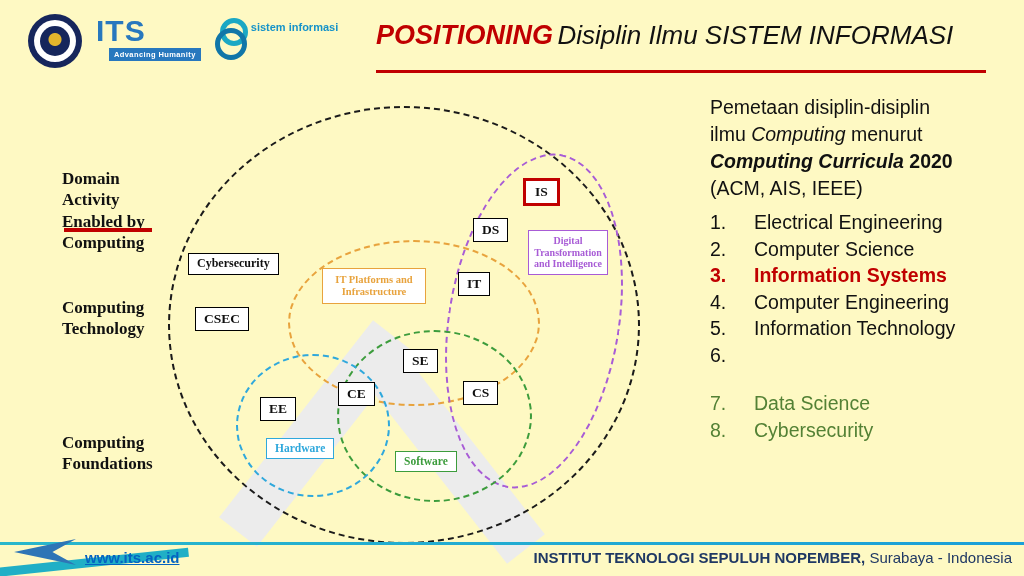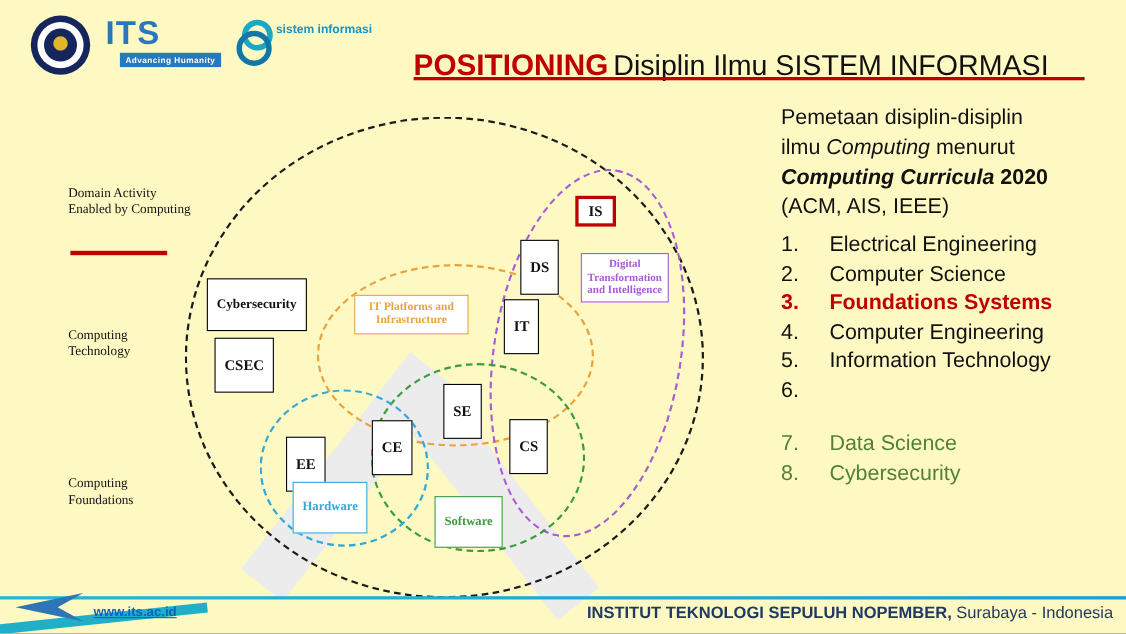--- a/index.html
+++ b/index.html
@@ -17,46 +17,46 @@
   .its-block { display:flex; flex-direction:column; margin-top:2px; }
   .its-word { font-size:30px; font-weight:bold; color:#2878BE; line-height:30px; letter-spacing:1px; }
   .its-tag { margin-top:2px; background:#2878BE; color:#fff; font-size:7.5px; font-weight:bold; padding:2px 5px; letter-spacing:0.4px;margin-left:13px; }
   .si-block { display:flex; gap:6px; margin-top:4px; align-items:flex-start; }
   .si-glyph { position:relative; width:30px; height:44px; }
   .si-glyph::before { content:""; position:absolute; top:0; left:5px; width:18px; height:18px; border:5px solid #1BA8C4; border-radius:50%; }
   .si-glyph::after  { content:""; position:absolute; bottom:2px; left:0; width:22px; height:22px; border:5px solid #1176A8; border-radius:50%; }
   .si-text { font-size:11px; font-weight:bold; color:#1693C9; line-height:1.05; margin-top:4px; }
 
   
-  .title-row { position:absolute; left:376px; top:44px; width:612px; white-space:nowrap; z-index:5; }
+  .title-row { position:absolute; left:376px; top:20px; width:612px; white-space:nowrap; z-index:5;font-style:italic; }
   .title-red { color:#C00000; font-weight:bold; font-size:27px; }
   .title-rest { color:#111; font-size:26px; }
   .title-underline { position:absolute; left:376px; top:70px; width:610px; height:3px; background:#C00000; z-index:5; }
 
   
   .wm { position:absolute; background:#ECECEC; z-index:0; }
   .wm-left  { left:238px; top:508px; width:250px; height:48px; transform:rotate(-52deg); transform-origin:0 50%; }
   .wm-right { left:372px; top:328px; width:250px; height:48px; transform:rotate(52deg);  transform-origin:0 50%; }
 
   
   .diagram { position:absolute; inset:0; z-index:1; }
-  .axis-label { position:absolute; font-family:"Liberation Serif", serif; font-weight:normal; font-size:12px; color:#111; width:112px; line-height:1.25; }
+  .axis-label { position:absolute; font-family:"Liberation Serif", serif; font-weight:bold; font-size:17px; color:#111; width:112px; line-height:1.25; }
   .axis-top { left:62px; top:168px; }
   .axis-underline { position:absolute; left:64px; top:228px; width:88px; height:3.5px; background:#C00000; }
   .axis-mid { left:62px; top:297px; width:100px; }
   .axis-bot { left:62px; top:432px; width:110px; }
 
   .circle-outer  { position:absolute; left:168px; top:106px; width:472px; height:438px; border:2.5px dashed #1a1a1a; border-radius:50%; }
   .ellipse { position:absolute; border-radius:50%; }
   .ellipse-orange { left:288px; top:240px; width:252px; height:166px; border:2.5px dashed #E8A33D; }
   .ellipse-purple { left:448px; top:152px; width:172px; height:338px; border:2.5px dashed #A85CD6; transform:rotate(9deg); }
   .ellipse-green  { left:337px; top:330px; width:195px; height:172px; border:2.5px dashed #3C9C3C; }
   .ellipse-blue   { left:236px; top:354px; width:154px; height:143px; border:2.5px dashed #2FA8DC; }
 
-  .node { position:absolute; background:#fff; border:1.5px solid #000; font-family:"Liberation Serif", serif; font-weight:bold; font-size:13.5px; color:#111; padding:16px 8px; text-align:center; line-height:1.15; z-index:2; }
+  .node { position:absolute; background:#fff; border:1.5px solid #000; font-family:"Liberation Serif", serif; font-weight:bold; font-size:13.5px; color:#111; padding:3px 8px; text-align:center; line-height:1.15; z-index:2; }
   .n-cybersecurity { left:188px; top:253px; font-size:12px; }
   .n-csec { left:195px; top:307px; }
   .n-is { left:523px; top:178px; border:3px solid #C00000; padding:3px 9px; }
   .n-ds { left:473px; top:218px; }
   .n-it { left:458px; top:272px; }
   .n-digital { left:528px; top:230px; width:80px; border:1.5px solid #A85CD6; color:#A85CD6; font-size:10px; padding:4px 3px; }
   .n-itplat { left:322px; top:268px; width:104px; border:1.5px solid #E8A33D; color:#E8A33D; font-size:10.5px; padding:5px 3px; }
   .n-se { left:403px; top:349px; }
   .n-ce { left:338px; top:382px; }
   .n-cs { left:463px; top:381px; }
@@ -73,21 +73,21 @@
   .list-row { display:flex; font-size:19.5px; line-height:26.5px; }
   .list-row .num { width:44px; flex:0 0 44px; }
   .row-red  { color:#C00000; font-weight:bold; }
   .row-green { color:#538135; }
   .list-gap { height:22px; }
 
   
   .footer-line { position:absolute; left:0; top:542px; width:1024px; height:3px; background:linear-gradient(90deg,#29B7CB,#1B9FD8); z-index:4; }
   .footer-teal-swoosh { position:absolute; left:-6px; top:558px; width:195px; height:9px; background:#20AFC6; transform:rotate(-6deg); z-index:4; }
   .footer-arrow { position:absolute; left:14px; top:539px; width:62px; height:26px; background:#2E75B6; clip-path:polygon(100% 0, 0 50%, 100% 100%, 62% 50%); z-index:5; }
-  .footer-link { position:absolute; left:85px; top:549px; font-size:12px; font-weight:bold; color:#0563C1; text-decoration:underline; z-index:6; }
+  .footer-link { position:absolute; left:85px; top:549px; font-size:15px; font-weight:bold; color:#0563C1; text-decoration:underline; z-index:6; }
   .footer-inst { position:absolute; right:12px; top:549px; font-size:15px; color:#1F3864; z-index:6; white-space:nowrap; }
   .footer-inst .bold-part { font-weight:bold;padding-left:23px; }
 </style>
 </head>
 <body>
 
 <div class="slide">
 
   <div class="logo-row">
     <div class="emblem">
@@ -155,21 +155,21 @@
       <div class="list-row">
         <span class="num">1.</span>
         <span class="lbl">Electrical Engineering</span>
       </div>
       <div class="list-row">
         <span class="num">2.</span>
         <span class="lbl">Computer Science</span>
       </div>
       <div class="list-row row-red">
         <span class="num">3.</span>
-        <span class="lbl">Foundations Systems</span>
+        <span class="lbl">Information Systems</span>
       </div>
       <div class="list-row">
         <span class="num">4.</span>
         <span class="lbl">Computer Engineering</span>
       </div>
       <div class="list-row">
         <span class="num">5.</span>
         <span class="lbl">Information Technology</span>
       </div>
       <div class="list-row">

